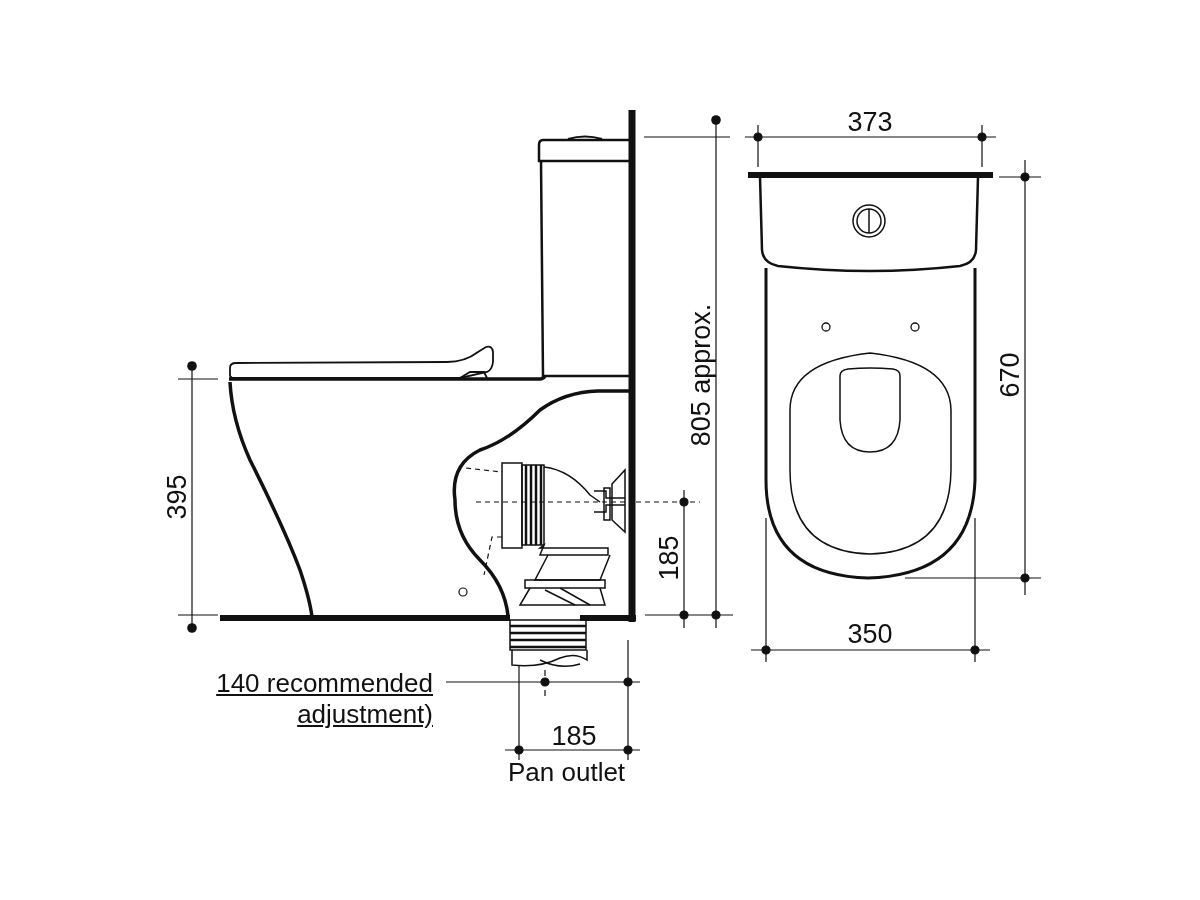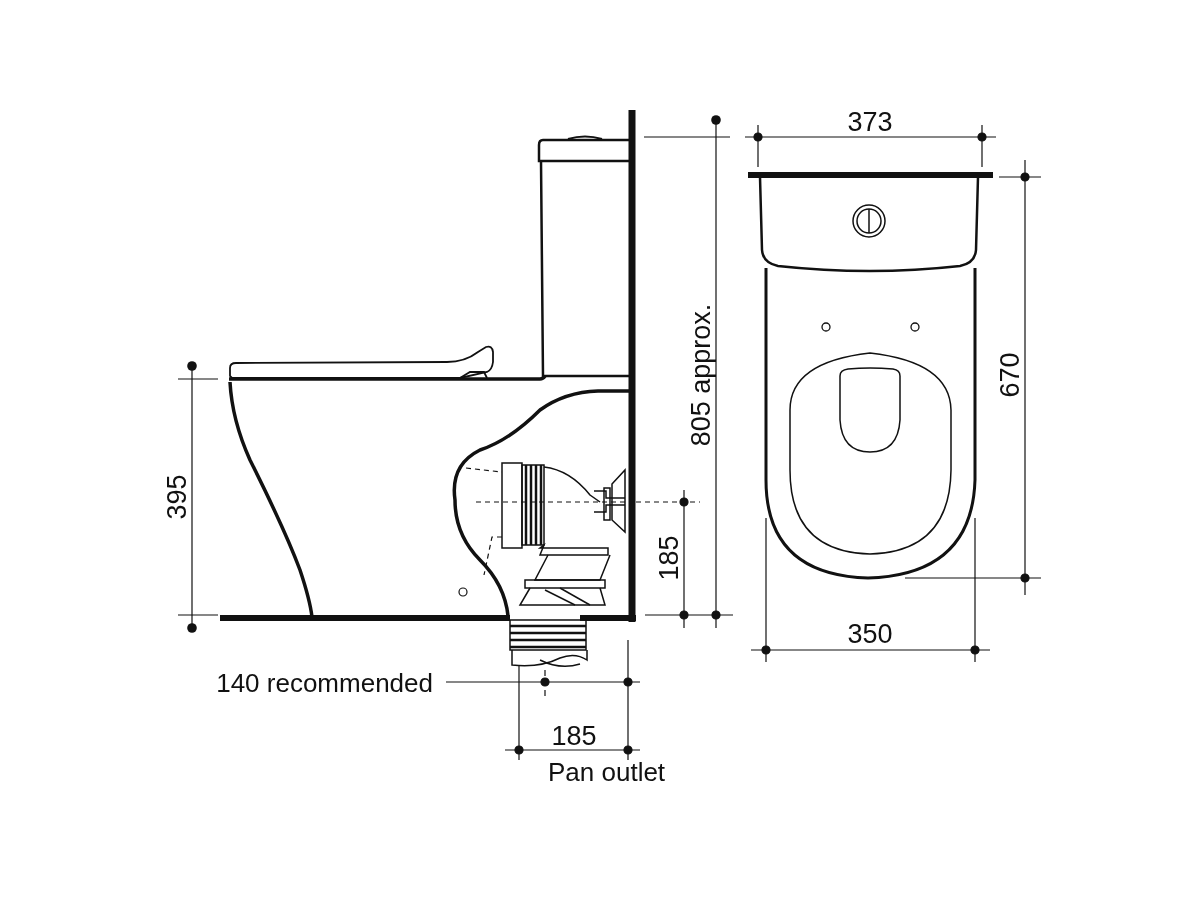--- a/index.html
+++ b/index.html
@@ -1,22 +1,22 @@
 <!DOCTYPE html>
 <html><head>
 <meta charset="utf-8">
 <style>
   html, body { margin: 0; padding: 0; background: #ffffff; }
   body { width: 1200px; height: 900px; position: relative; overflow: hidden; font-family: "Liberation Sans", sans-serif; color: #111; }
   #drawing { position: absolute; left: 0; top: 0; width: 1200px; height: 900px; }
   .dim-text { font-family: "Liberation Sans", sans-serif; font-size: 27px; fill: #111; }
   .note { position: absolute; font-family: "Liberation Sans", sans-serif; font-size: 26px; line-height: 31px; color: #111; }
   .note-left { right: 767px; top: 668px; text-align: right; }
-  .note-left div { white-space: nowrap; }
-  .pan-label { left: 508px; top: 757px; white-space: nowrap; margin-left: 40px; }
+  .note-left div { white-space: nowrap; text-decoration: underline; }
+  .pan-label { left: 508px; top: 757px; white-space: nowrap; }
 </style>
 </head>
 <body>
 
 <svg id="drawing" viewBox="0 0 1200 900" xmlns="http://www.w3.org/2000/svg">
   <defs>
     <marker id="dot" viewBox="0 0 10 10" refX="5" refY="5" markerWidth="10" markerHeight="10">
       <circle cx="5" cy="5" r="4" fill="#111"></circle>
     </marker>
   </defs>
@@ -158,14 +158,15 @@
     <circle cx="975" cy="650" r="4" fill="#111"></circle>
   </g>
 
   <text class="dim-text" x="870" y="131" text-anchor="middle">373</text>
   <text class="dim-text" transform="translate(1019,375) rotate(-90)" text-anchor="middle">670</text>
   <text class="dim-text" x="870" y="643" text-anchor="middle">350</text>
 </svg>
 
 <div class="note note-left">
   <div>140 recommended</div>
+  <div>adjustment)</div>
 </div>
 <div class="note pan-label">Pan outlet</div>
 
 </body></html>

